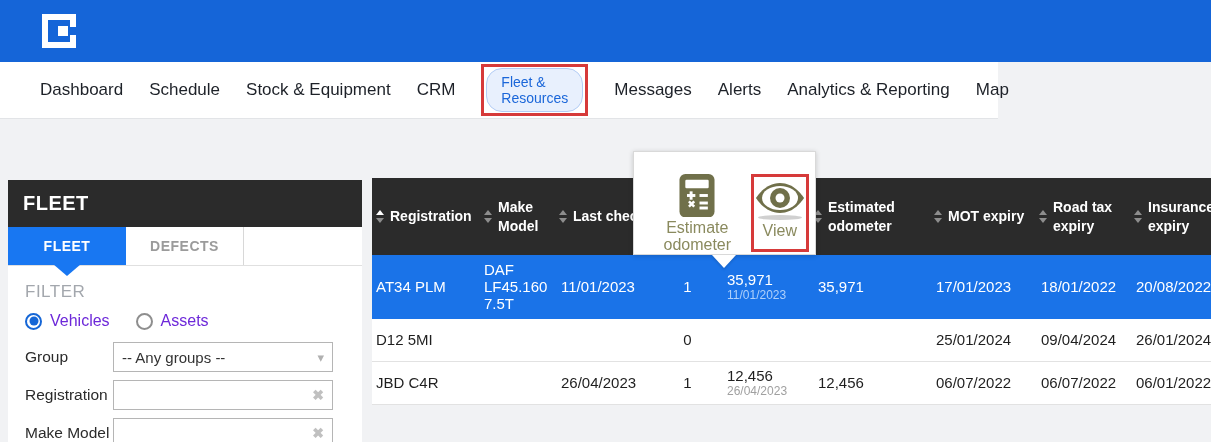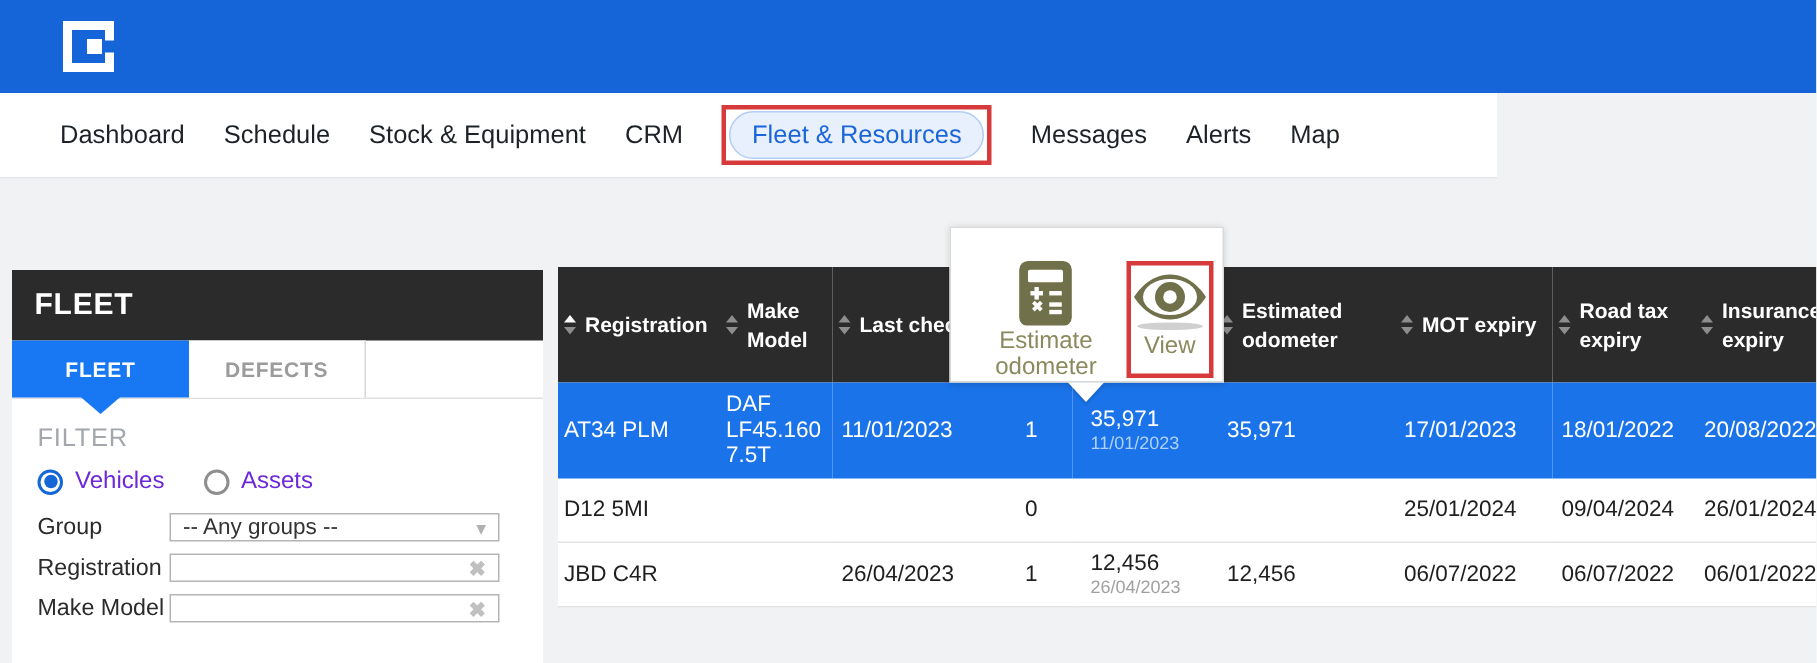--- a/index.html
+++ b/index.html
@@ -9,21 +9,21 @@
   
   .topbar { position:absolute; left:0; top:0; width:1211px; height:62px; background:#1565d8; }
   .logo { position:absolute; left:42px; top:14px; width:34px; height:34px; }
 
   
   .navbar { position:absolute; left:0; top:62px; width:998px; height:57px; background:#ffffff;
             border-bottom:1px solid #e2e4e7; display:flex; align-items:center; padding-left:40px; gap:26px; }
   .nav-item { font-size:17px; font-weight:500; color:#1d2128; cursor:pointer; white-space:nowrap; }
   .nav-annotation { border:3px solid #d63a3a; padding:1px 2px; }
   .nav-pill { display:inline-block; background:#e8f0fd; border:1px solid #b3cdf5; border-radius:16px;
-              padding:5px 14px; color:#1a66d9; font-size:17px; font-weight:500; cursor:pointer; }
+              padding:5px 14px; color:#1a66d9; font-size:14px; font-weight:500; cursor:pointer; }
 
   
   .fleet-panel { position:absolute; left:8px; top:180px; width:354px; height:262px; background:#ffffff; }
   .panel-header { height:47px; background:#2b2b2b; color:#ffffff; font-size:20px; font-weight:bold;
                   letter-spacing:.5px; display:flex; align-items:center; padding-left:15px; }
   .tabs { display:flex; height:39px; border-bottom:1px solid #e0e0e0; position:relative; }
   .tab { width:118px; display:flex; align-items:center; justify-content:center;
          font-size:14px; font-weight:bold; letter-spacing:.5px; cursor:pointer; }
   .tab.active { background:#1877f2; color:#ffffff; position:relative; }
   .tab.active::after { content:""; position:absolute; left:50%; bottom:-11px; transform:translateX(-50%);
@@ -33,21 +33,21 @@
   .panel-body { padding:16px 17px 0 17px; }
   .filter-heading { color:#a3a7ad; font-size:17px; letter-spacing:.5px; margin-bottom:10px; }
   .radio-row { display:flex; gap:26px; align-items:center; margin-bottom:12px; }
   .radio-opt { display:flex; align-items:center; gap:8px; font-size:16px; color:#6d28d9; cursor:pointer; }
   .radio-circle { width:17px; height:17px; border-radius:50%; border:2px solid #8e8e8e; position:relative; background:#fff; }
   .radio-circle.checked { border-color:#1566d6; }
   .radio-circle.checked::after { content:""; position:absolute; left:50%; top:50%; transform:translate(-50%,-50%);
                                  width:9px; height:9px; border-radius:50%; background:#1566d6; }
   .field-row { display:flex; align-items:center; margin-bottom:8px; }
   .field-label { width:88px; font-size:15.5px; color:#2b2b2b; }
-  .select-box, .text-box { position:relative; width:220px; height:19px; border:1px solid #b5b5b5; background:#fff;
+  .select-box, .text-box { position:relative; width:220px; height:30px; border:1px solid #b5b5b5; background:#fff;
                            display:flex; align-items:center; padding:0 8px; font-size:15px; color:#333; }
   .chevron { position:absolute; right:8px; top:50%; transform:translateY(-50%); color:#b0b0b0; font-size:13px; }
   .clear-x { position:absolute; right:8px; top:50%; transform:translateY(-50%); color:#c0c0c0;
              font-size:14px; font-weight:bold; cursor:pointer; }
 
   
   .table-wrap { position:absolute; left:372px; top:178px; width:839px; }
   table { border-collapse:collapse; table-layout:fixed; width:839px; background:#fff; }
   th { background:#2b2b2b; color:#fff; font-size:14px; font-weight:bold; text-align:left;
        height:77px; vertical-align:middle; line-height:1.3; cursor:pointer; }
@@ -96,20 +96,21 @@
   </div>
 
   <div class="navbar">
     <span class="nav-item">Dashboard</span>
     <span class="nav-item">Schedule</span>
     <span class="nav-item">Stock &amp; Equipment</span>
     <span class="nav-item">CRM</span>
     <span class="nav-annotation"><span class="nav-pill">Fleet &amp; Resources</span></span>
     <span class="nav-item">Messages</span>
     <span class="nav-item">Alerts</span>
+    <span class="nav-item">Analytics &amp; Reporting</span>
     <span class="nav-item">Map</span>
   </div>
 
   <div class="fleet-panel">
     <div class="panel-header">FLEET</div>
     <div class="tabs">
       <div class="tab active">FLEET</div>
       <div class="tab inactive">DEFECTS</div>
     </div>
     <div class="panel-body">

